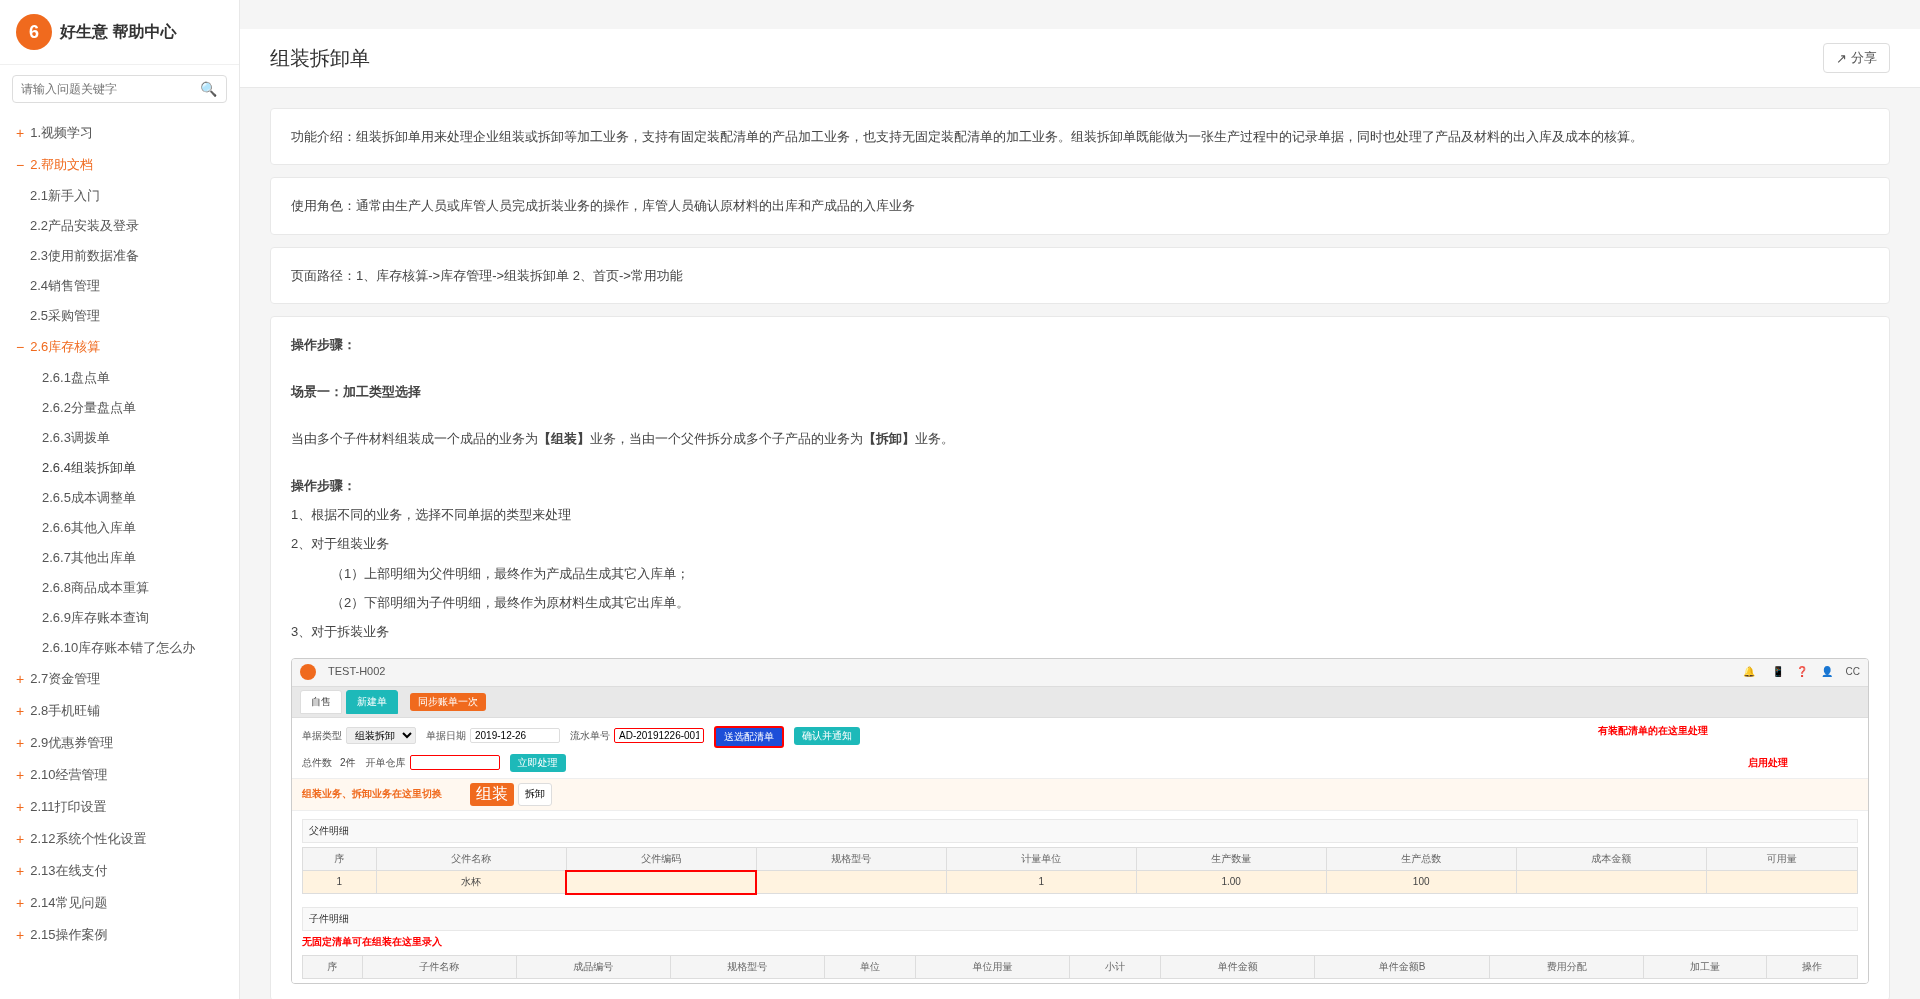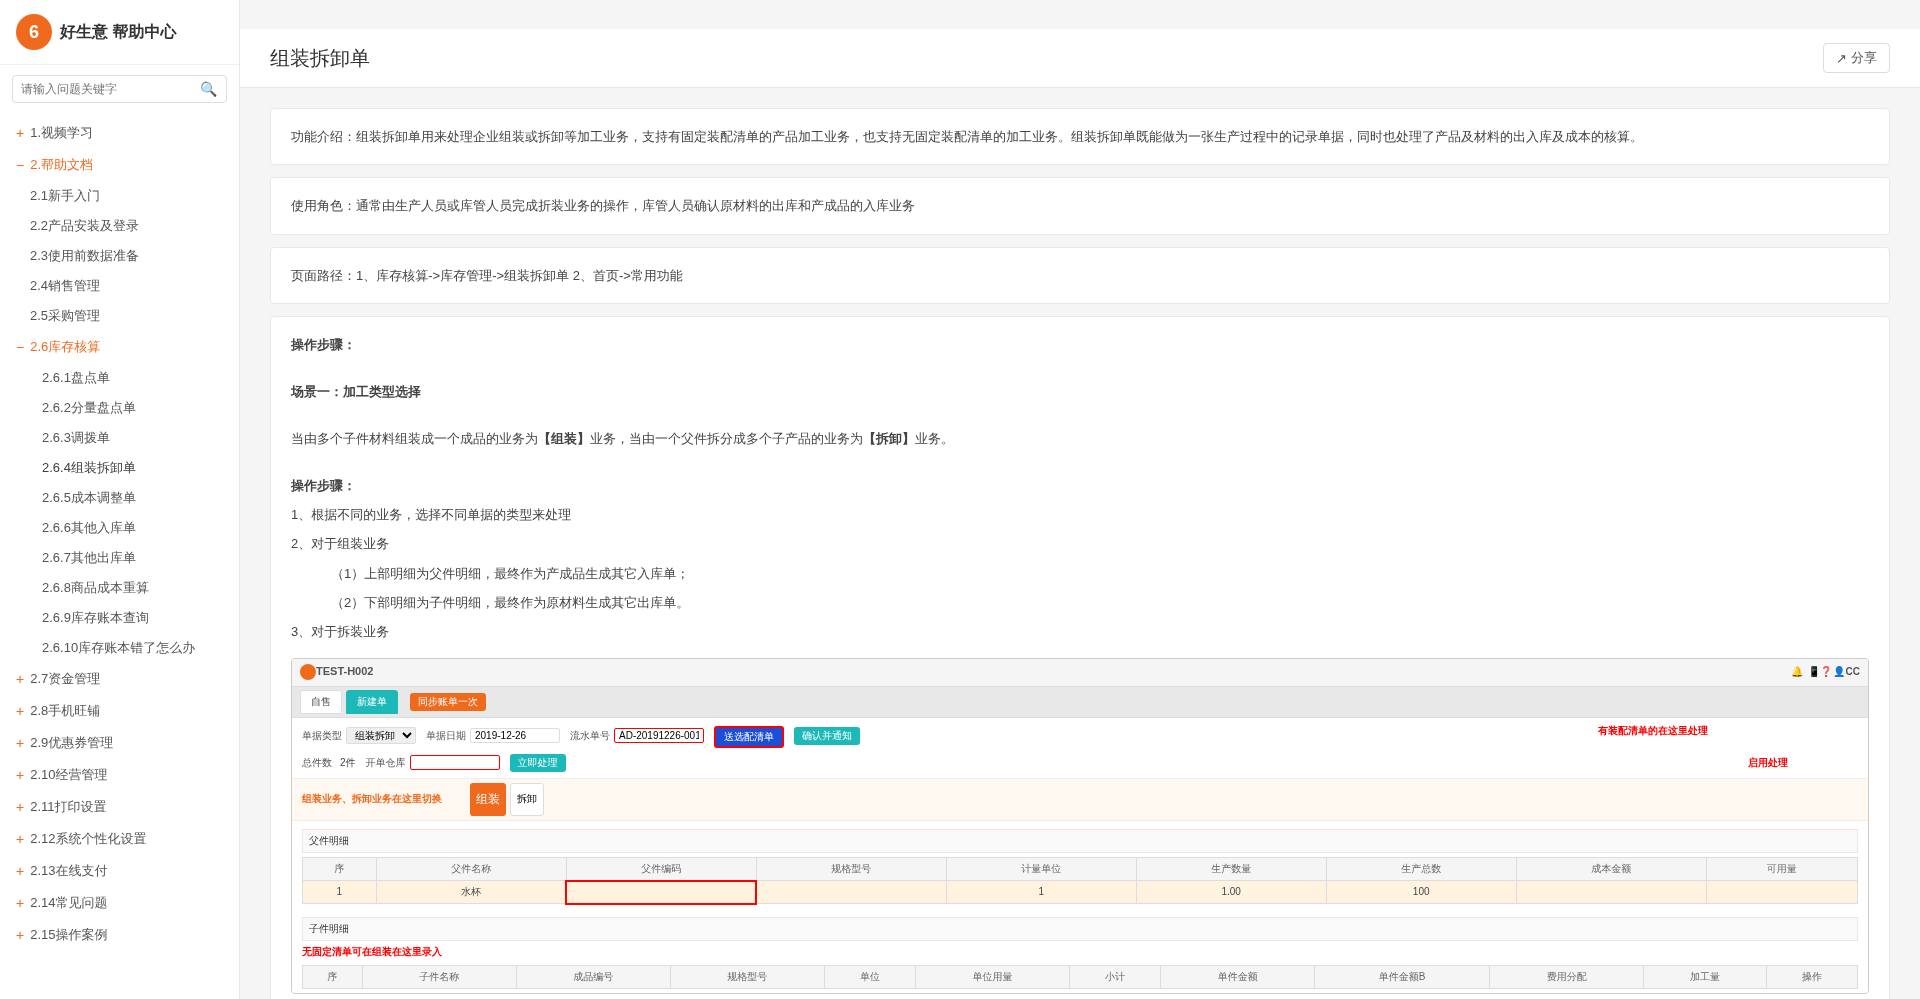--- a/index.html
+++ b/index.html
@@ -127,22 +127,21 @@
     
     .mock-topbar {
       background: #f5f5f5;
       height: 28px;
       display: flex;
       align-items: center;
       padding: 0 8px;
       border-bottom: 1px solid #ddd;
       font-size: 11px;
       color: #555;
-      gap: 0;
-      font-weight: bold;
+      gap: 12px;
     }
     .mock-logo { width: 16px; height: 16px; background: #f06a1e; border-radius: 50%; display: inline-block; }
     .mock-field {
       display: flex;
       align-items: center;
       gap: 4px;
       font-size: 10px;
     }
     .mock-input {
       border: 1px solid #ddd;
@@ -398,21 +397,21 @@
             <div style="position:absolute;bottom:6px;right:80px;color:red;font-size:10px;font-weight:bold;pointer-events:none;">
               <span>启用处理</span>
             </div>
           </div>
 
           <div style="background:#fff8f0;padding:4px 10px;border-bottom:1px solid #eee;display:flex;align-items:center;gap:8px;position:relative;">
             <span style="font-size:10px;color:#f06a1e;font-weight:bold;">
               <span>组装业务、拆卸业务在这里切换</span>
             </span>
             <div style="margin-left:20px;display:flex;gap:4px;">
-              <button style="background:#f06a1e;color:#fff;border:none;border-radius:3px;padding:8px 6px;font-size:12px;cursor:pointer;">组装</button>
+              <button style="background:#f06a1e;color:#fff;border:none;border-radius:3px;padding:1px 6px;font-size:16px;cursor:pointer;">组装</button>
               <button style="background:#fff;border:1px solid #ddd;border-radius:3px;padding:1px 6px;font-size:10px;cursor:pointer;">拆卸</button>
             </div>
           </div>
 
           <div style="background:#fff;padding:4px 10px;">
             <div class="mock-section-header">父件明细</div>
             <table class="mock-table">
               <thead>
                 <tr>
                   <th>序</th>

